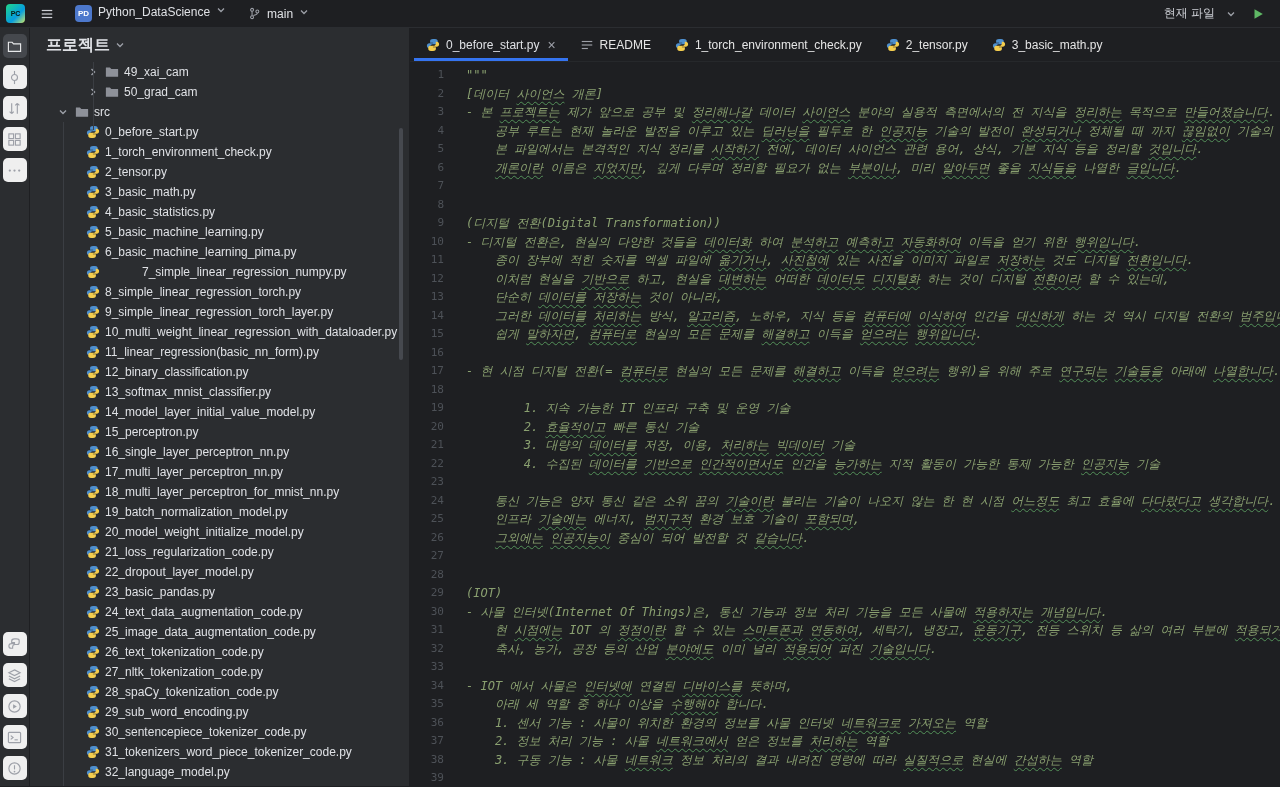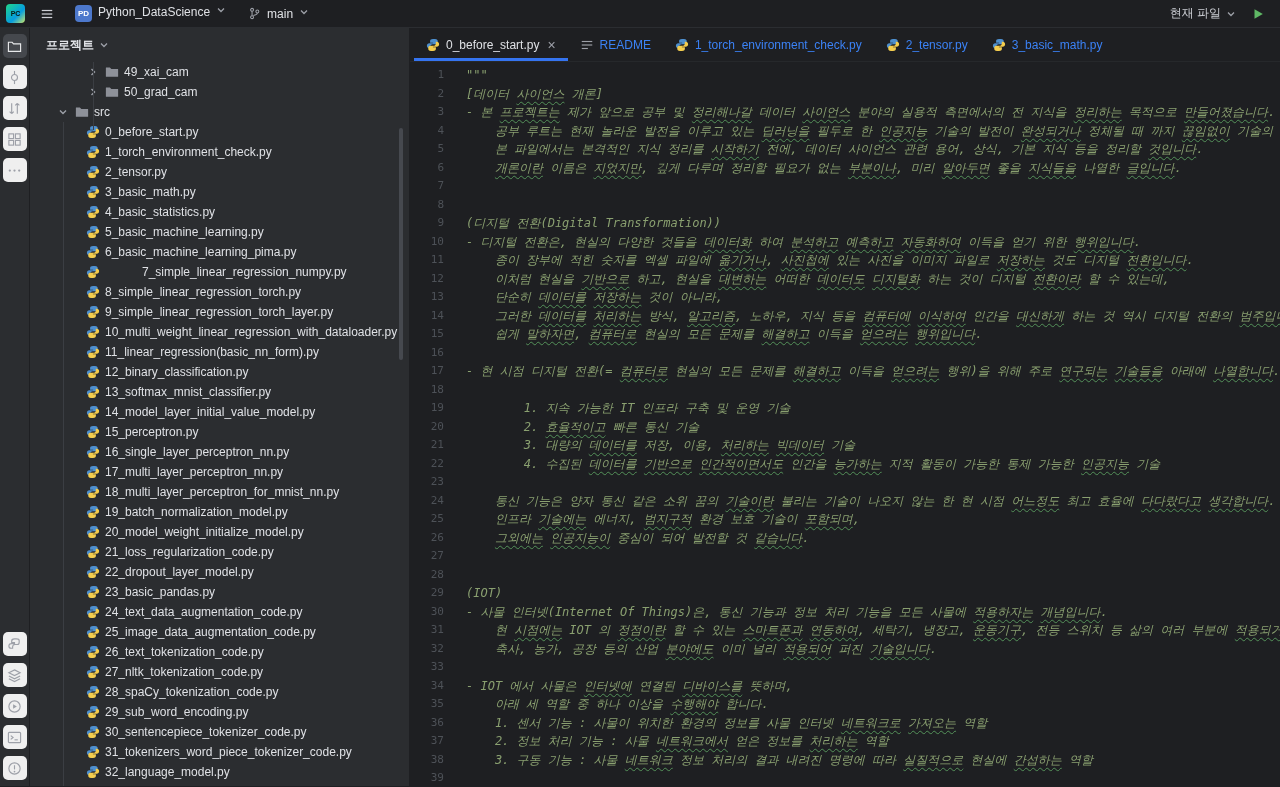--- a/index.html
+++ b/index.html
@@ -13,49 +13,49 @@
   .logo { width:19px; height:19px; border-radius:4px;
     background:linear-gradient(135deg,#21d789 0%,#059de0 60%,#fcf84a 110%);
     display:flex; align-items:center; justify-content:center;
     font-size:7px; font-weight:bold; color:#071b12; }
   .tb-btn { display:flex; align-items:center; justify-content:center; width:24px; height:24px;
     border-radius:4px; color:#ced0d6; background:transparent; border:none; }
   .chip { display:flex; gap:6px; font-size:12px; color:#dfe1e5;
     padding:3px 6px; border-radius:4px; cursor:default; }
   .pd-badge { width:17px; height:17px; border-radius:4px; background:#4d78cc;
     color:#fff; font-size:8px; font-weight:bold; display:flex; align-items:center; justify-content:center; }
-  .runcfg { font-size:12px; color:#ced0d6; display:flex; align-items:center; gap:5px; }
+  .runcfg { font-size:12px; color:#ced0d6; display:flex; align-items:center; gap:11px; }
   .run-btn { width:24px; height:24px; display:flex; align-items:center; justify-content:center;
     border:none; background:transparent; }
 
   
   .main { display:flex; height:758px; }
   .activity-bar { width:30px; background:#2b2d30; border-right:1px solid #1e1f22;
     display:flex; flex-direction:column; align-items:center; padding:6px 0; gap:7px; }
   .ab-spacer { flex:1; }
   .ab-btn { width:24px; height:24px; border-radius:5px; color:#9da0a8;
     display:flex; align-items:center; justify-content:center; }
   .ab-btn.active { background:#45484d; color:#e8e9eb; }
 
   .project-panel { width:380px; background:#2b2d30; position:relative; overflow:hidden;
     border-right:1px solid #1e1f22; }
   .panel-header { height:34px; display:flex; align-items:center; gap:5px; padding-left:16px;
-    font-size:12px; font-weight:bold; color:#dfe1e5; }
+    font-size:16px; font-weight:bold; color:#dfe1e5; }
   .tree { font-size:12px; color:#dfe1e5; }
   .tree-row { height:20px; display:flex; align-items:center; gap:5px; white-space:nowrap; overflow:hidden; }
   .tree-ico, .chev-ico { display:flex; align-items:center; justify-content:center; width:14px; flex:0 0 auto; }
   .guide { position:absolute; width:1px; background:#3b3e43; }
   .pp-scroll { position:absolute; right:6px; top:100px; width:4px; height:232px;
     background:#53565c; border-radius:2px; opacity:.7; }
 
   
   .editor-area { flex:1; min-width:0; display:flex; flex-direction:column; background:#1e1f22; }
   .tabbar { height:34px; display:flex; align-items:stretch; padding-left:4px; border-bottom:1px solid #26282b; }
   .tab { position:relative; display:flex; align-items:center; gap:6px; padding:0 12px;
-    font-size:12px; color:#3b82f6; cursor:default; white-space:nowrap; }
+    font-size:12px; color:#e5e5e5; cursor:default; white-space:nowrap; }
   .tab.active { color:#dfe1e5; }
   .tab.active::after { content:""; position:absolute; left:0; right:0; bottom:0; height:3px; background:#3574f0; }
   .tico { display:flex; align-items:center; }
   .tclose { color:#9da0a8; font-size:14px; line-height:1; margin-left:2px; }
 
   .editor { flex:1; display:flex; overflow:hidden; }
   .gutter { width:48px; flex:0 0 auto; text-align:right; padding:4px 14px 0 0;
     font:11px/18.5px "DejaVu Sans Mono","Liberation Mono",monospace; color:#4d5157; }
   .code { flex:1; min-width:0; overflow:hidden; padding:4px 0 0 8px;
     font:italic 12px/18.5px "DejaVu Sans Mono","Liberation Mono",monospace; color:#8aa070; }

